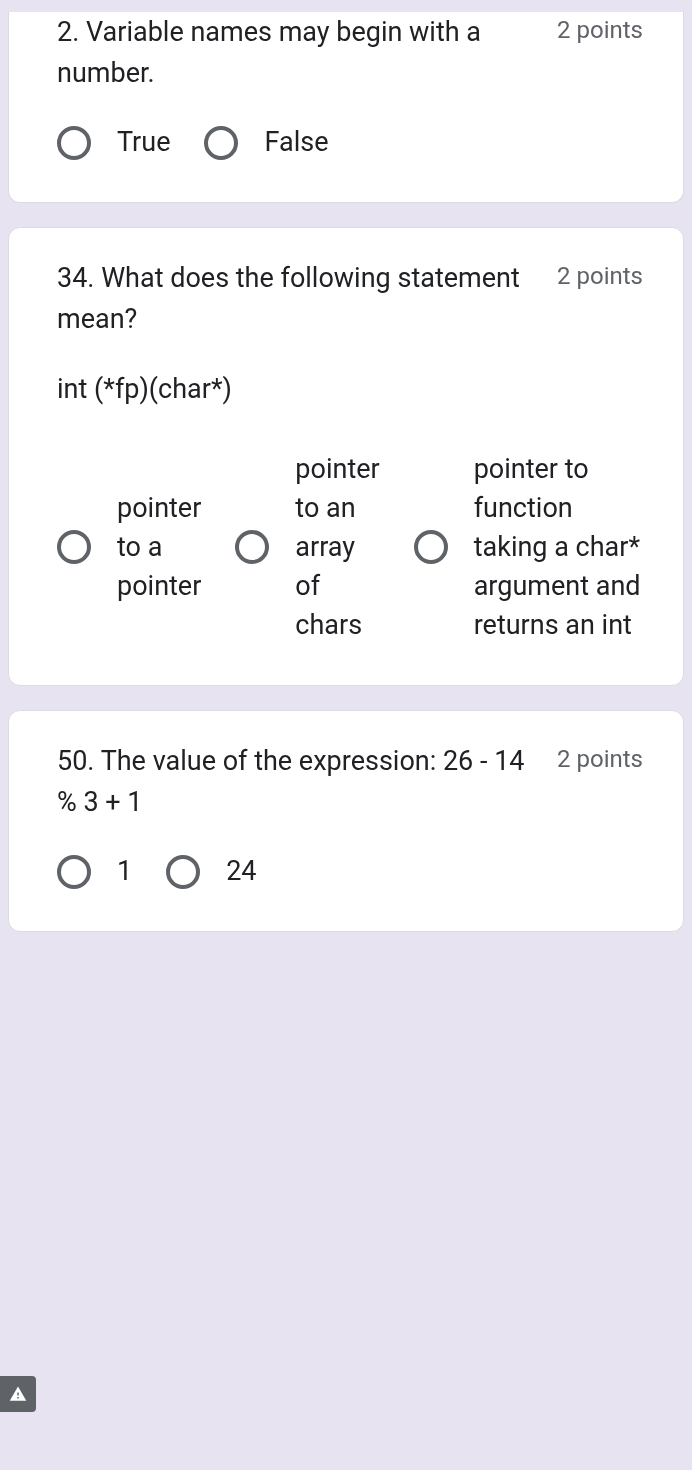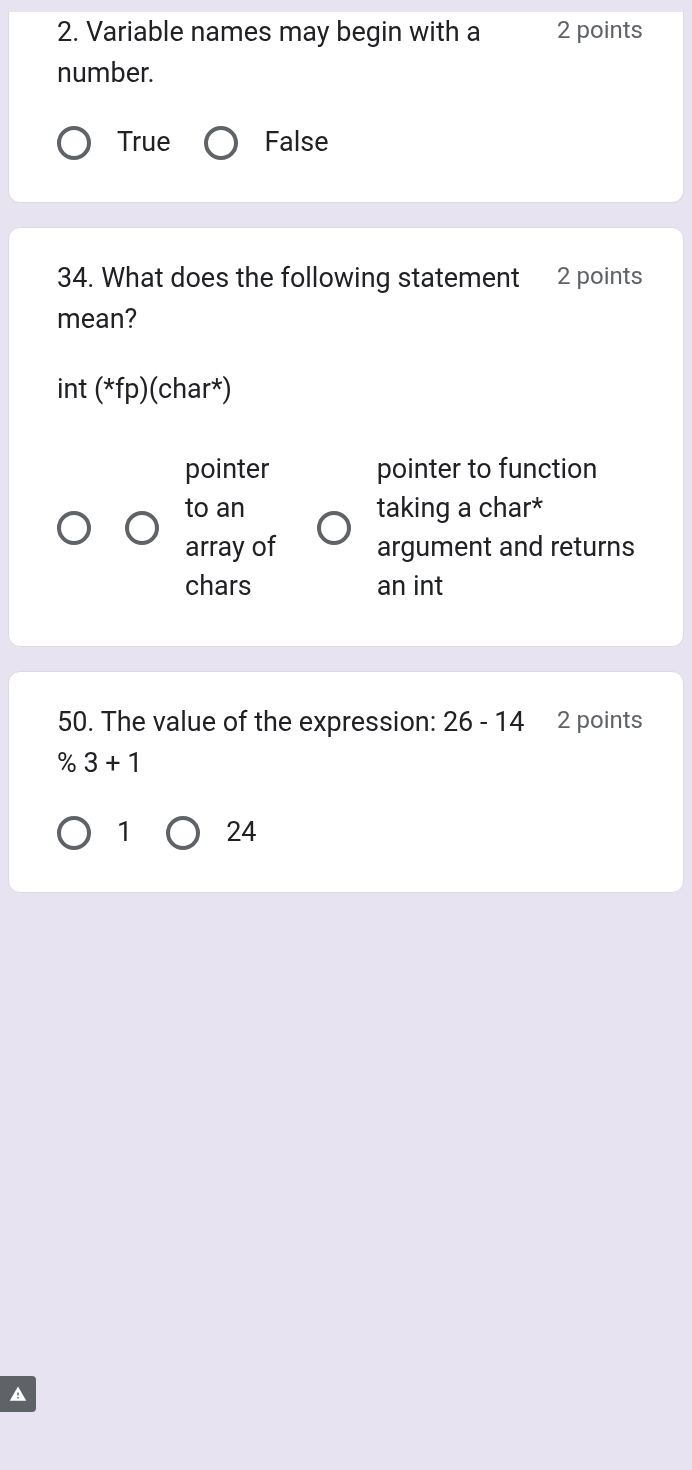--- a/index.html
+++ b/index.html
@@ -112,20 +112,21 @@
 
   <div class="card">
     <div class="question-header">
       <div class="question-text">34. What does the following statement mean?</div>
       <div class="points">2 points</div>
     </div>
     <div class="question-sub">int (*fp)(char*)</div>
     <div class="options">
       <div class="option">
         <div class="radio"></div>
+        <div class="option-label">pointer to a pointer</div>
       </div>
       <div class="option">
         <div class="radio"></div>
         <div class="option-label">pointer to an array of chars</div>
       </div>
       <div class="option">
         <div class="radio"></div>
         <div class="option-label">pointer to function taking a char* argument and returns an int</div>
       </div>
     </div>

